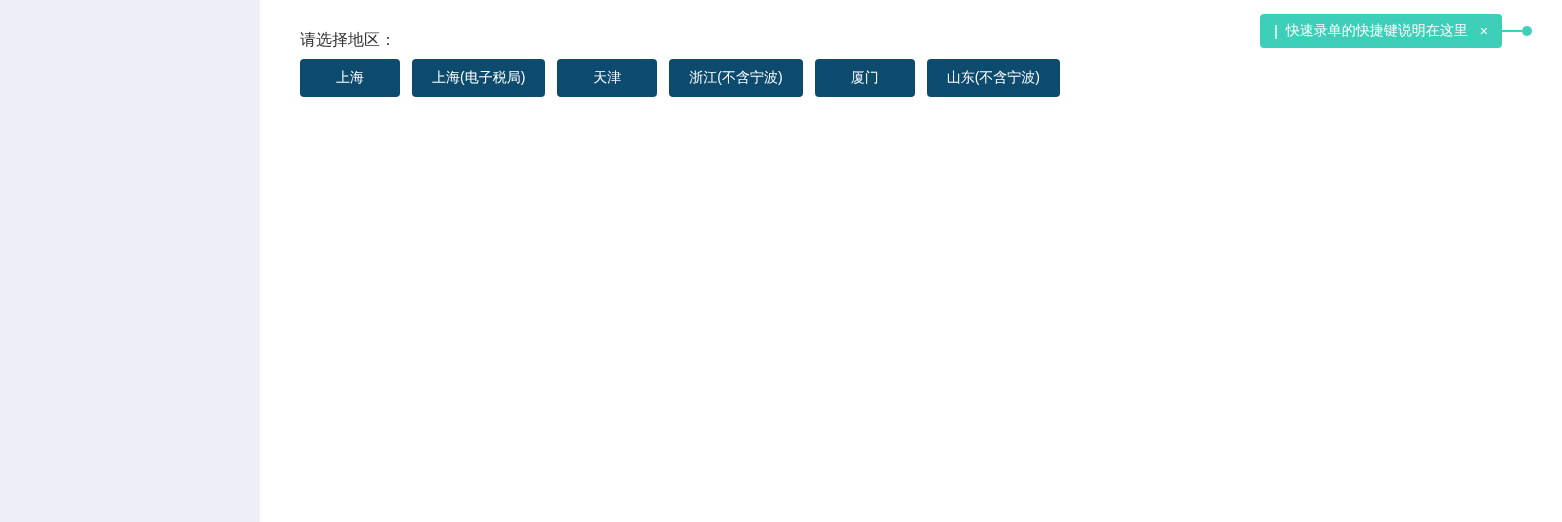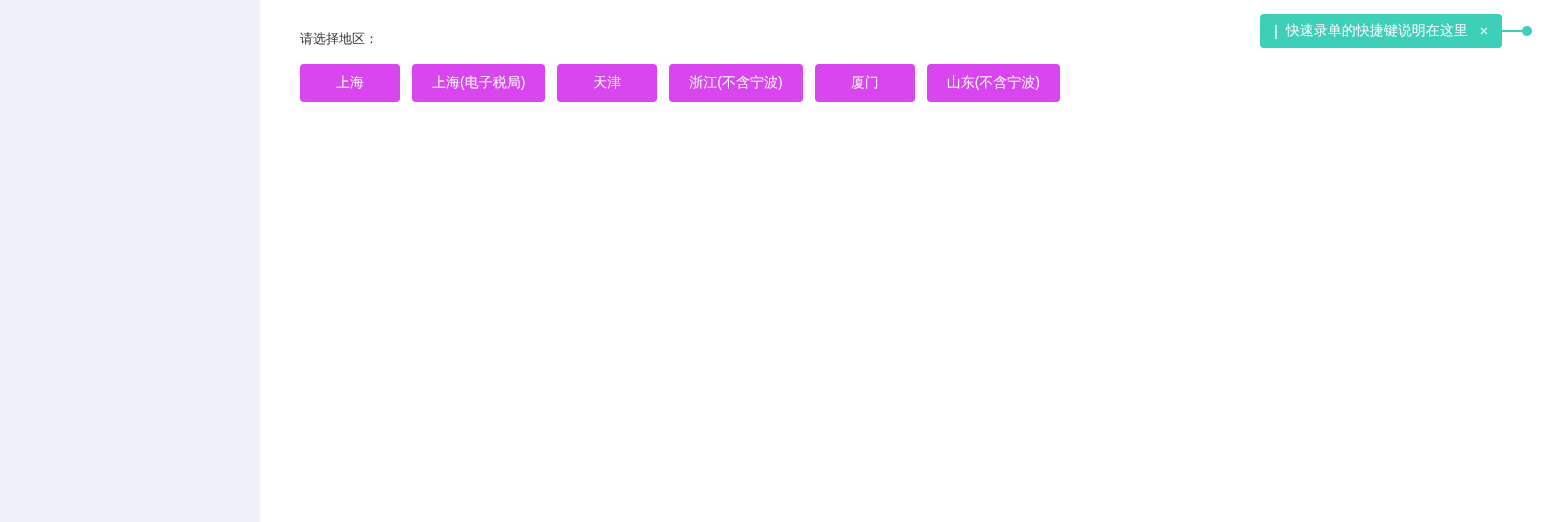--- a/index.html
+++ b/index.html
@@ -30,34 +30,34 @@
       position: absolute;
       left: 260px;
       top: 0;
       right: 0;
       bottom: 0;
       background: #ffffff;
       padding: 30px 40px;
     }
 
     .page-title {
-      font-size: 13px;
+      font-size: 16px;
       color: #333;
       font-weight: normal;
-      margin-bottom: 16px;
+      margin-bottom: 8px;
     }
 
     .region-buttons {
       display: flex;
       flex-wrap: wrap;
       gap: 12px;
     }
 
     .region-btn {
-      background: #d946ef;
+      background: #0c4a6e;
       border: none;
       border-radius: 4px;
       padding: 10px 20px;
       color: #fff;
       font-size: 14px;
       cursor: pointer;
       min-width: 100px;
       text-align: center;
       white-space: nowrap;
     }

